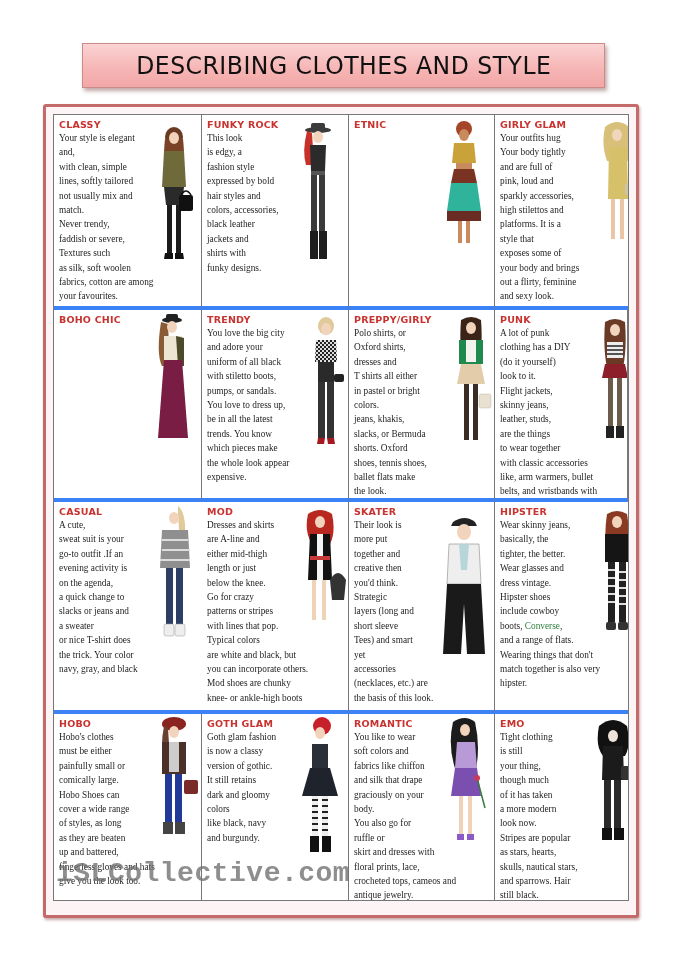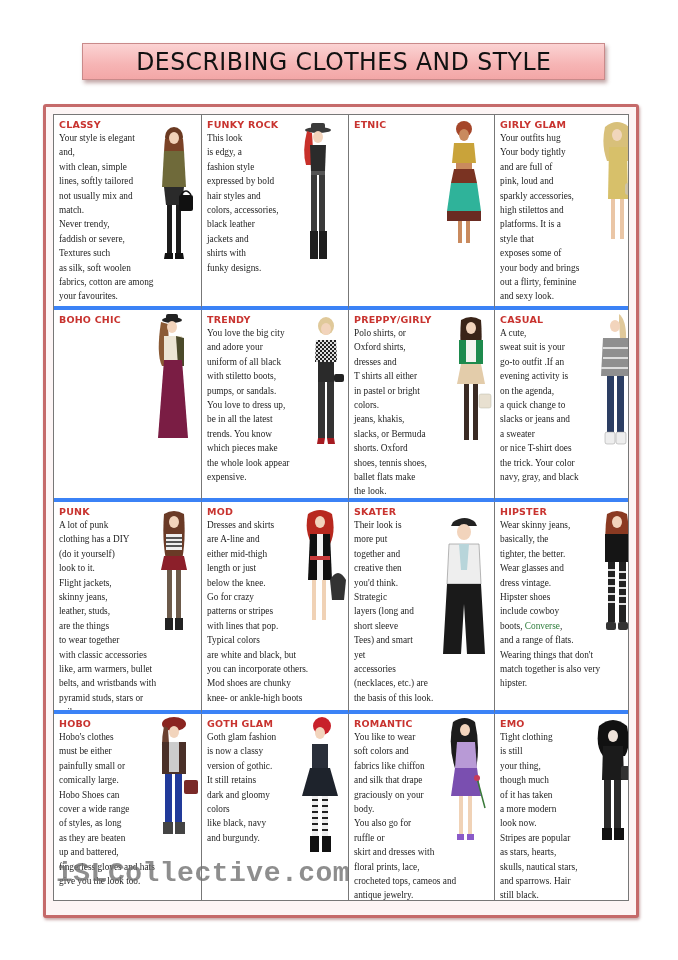--- a/index.html
+++ b/index.html
@@ -1,20 +1,20 @@
 <!DOCTYPE html>
 <html><head>
 <meta charset="utf-8">
 <style>
   * { box-sizing: border-box; margin: 0; padding: 0; }
   html, body { width: 678px; height: 960px; background: #ffffff; overflow: hidden; }
   body { position: relative; font-family: "DejaVu Sans", sans-serif; color: #1a1a1a; }
 
   .title-banner {
-    position: absolute; left: 82px; top: 43px; width: 523px; height: 37px;
+    position: absolute; left: 82px; top: 43px; width: 523px; height: 45px;
     background: linear-gradient(180deg, #fbd3d3 0%, #f6b4b4 60%, #f3a7a7 100%);
     border: 1px solid #c98a8a;
     box-shadow: 2px 3px 4px rgba(120,60,60,0.45);
     display: flex; align-items: center; justify-content: center;
   }
   .title-text {
     font-family: "DejaVu Sans", sans-serif; font-size: 24px; letter-spacing: 0.5px;
     color: #111; font-weight: normal; transform: scaleX(0.98);
   }
 
@@ -225,45 +225,20 @@
         <ellipse cx="22" cy="12" rx="5" ry="6" fill="#f2d4bc"></ellipse>
         <path d="M10 24 L34 24 L34 48 L10 48 Z" fill="#1e8a4d"></path>
         <rect x="17" y="24" width="10" height="22" fill="#f4f4ef"></rect>
         <path d="M12 48 L32 48 L36 68 L8 68 Z" fill="#e3ccaa"></path>
         <rect x="15" y="68" width="5" height="56" fill="#3a2b24"></rect>
         <rect x="24" y="68" width="5" height="56" fill="#3a2b24"></rect>
         <rect x="30" y="78" width="12" height="14" rx="2" fill="#e8e0d0" stroke="#bba" stroke-width="0.5"></rect>
       </svg>
     </div>
 
-    <div class="cell c4">
-      <div class="cell-heading">CASUAL</div>
-      <div class="cell-body">A cute,
-sweat suit is your
-go-to outfit .If an
-evening activity is
-on the agenda,
-a quick change to
-slacks or jeans and
-a sweater
-or nice T-shirt does
-the trick. Your color
-navy, gray, and black</div>
-      <svg class="figure" style="left:100px;top:4px" width="44" height="140" viewBox="0 0 44 140">
-        <path d="M24 0 Q34 8 30 40 L26 40 L24 8 Z" fill="#e0c99a"></path>
-        <ellipse cx="20" cy="12" rx="5" ry="6" fill="#f2d4bc"></ellipse>
-        <path d="M8 24 L34 24 L36 62 L6 62 Z" fill="#8f8f8f"></path>
-        <path d="M8 34 L34 34 M8 44 L36 44 M6 54 L36 54" stroke="#ddd" stroke-width="2"></path>
-        <rect x="12" y="62" width="7" height="56" fill="#2c3e63"></rect>
-        <rect x="22" y="62" width="7" height="56" fill="#2c3e63"></rect>
-        <rect x="10" y="118" width="10" height="12" rx="2" fill="#eee" stroke="#999" stroke-width="0.5"></rect>
-        <rect x="21" y="118" width="10" height="12" rx="2" fill="#eee" stroke="#999" stroke-width="0.5"></rect>
-      </svg>
-    </div>
-
     <div class="cell">
       <div class="cell-heading">PUNK</div>
       <div class="cell-body">A lot of punk
 clothing has a DIY
 (do it yourself)
 look to it.
 Flight jackets,
 skinny jeans,
 leather, studs,
 are the things
@@ -279,20 +254,45 @@
         <path d="M12 24 L28 24 L28 40 L12 40 Z" fill="#eee"></path>
         <path d="M12 28 L28 28 M12 32 L28 32 M12 36 L28 36" stroke="#222" stroke-width="1.5"></path>
         <path d="M10 46 L30 46 L33 60 L7 60 Z" fill="#8c1f2a"></path>
         <rect x="13" y="60" width="5" height="50" fill="#6c5a4a"></rect>
         <rect x="22" y="60" width="5" height="50" fill="#6c5a4a"></rect>
         <rect x="11" y="108" width="8" height="12" fill="#222"></rect>
         <rect x="21" y="108" width="8" height="12" fill="#222"></rect>
       </svg>
     </div>
 
+    <div class="cell c4">
+      <div class="cell-heading">CASUAL</div>
+      <div class="cell-body">A cute,
+sweat suit is your
+go-to outfit .If an
+evening activity is
+on the agenda,
+a quick change to
+slacks or jeans and
+a sweater
+or nice T-shirt does
+the trick. Your color
+navy, gray, and black</div>
+      <svg class="figure" style="left:100px;top:4px" width="44" height="140" viewBox="0 0 44 140">
+        <path d="M24 0 Q34 8 30 40 L26 40 L24 8 Z" fill="#e0c99a"></path>
+        <ellipse cx="20" cy="12" rx="5" ry="6" fill="#f2d4bc"></ellipse>
+        <path d="M8 24 L34 24 L36 62 L6 62 Z" fill="#8f8f8f"></path>
+        <path d="M8 34 L34 34 M8 44 L36 44 M6 54 L36 54" stroke="#ddd" stroke-width="2"></path>
+        <rect x="12" y="62" width="7" height="56" fill="#2c3e63"></rect>
+        <rect x="22" y="62" width="7" height="56" fill="#2c3e63"></rect>
+        <rect x="10" y="118" width="10" height="12" rx="2" fill="#eee" stroke="#999" stroke-width="0.5"></rect>
+        <rect x="21" y="118" width="10" height="12" rx="2" fill="#eee" stroke="#999" stroke-width="0.5"></rect>
+      </svg>
+    </div>
+
     <div class="cell">
       <div class="cell-heading">MOD</div>
       <div class="cell-body">Dresses and skirts
 are A-line and
 either mid-thigh
 length or just
 below the knee.
 Go for crazy
 patterns or stripes
 with lines that pop.

